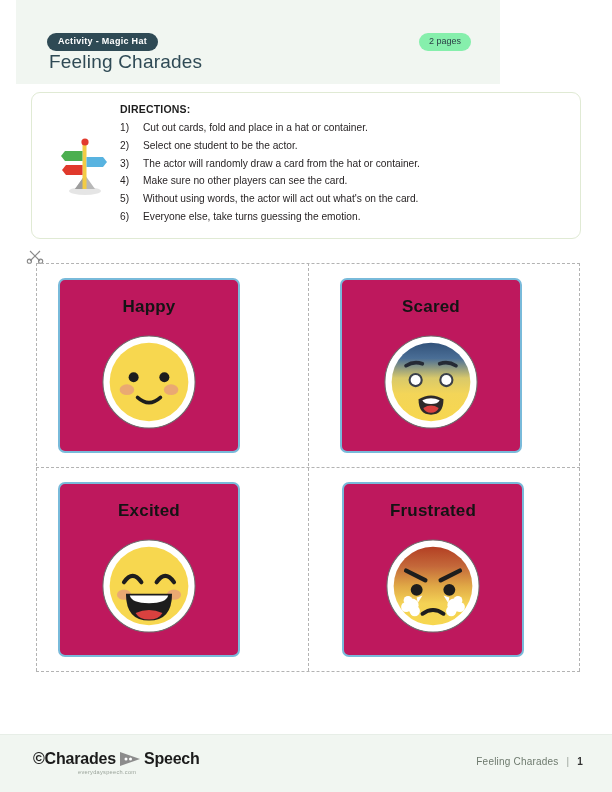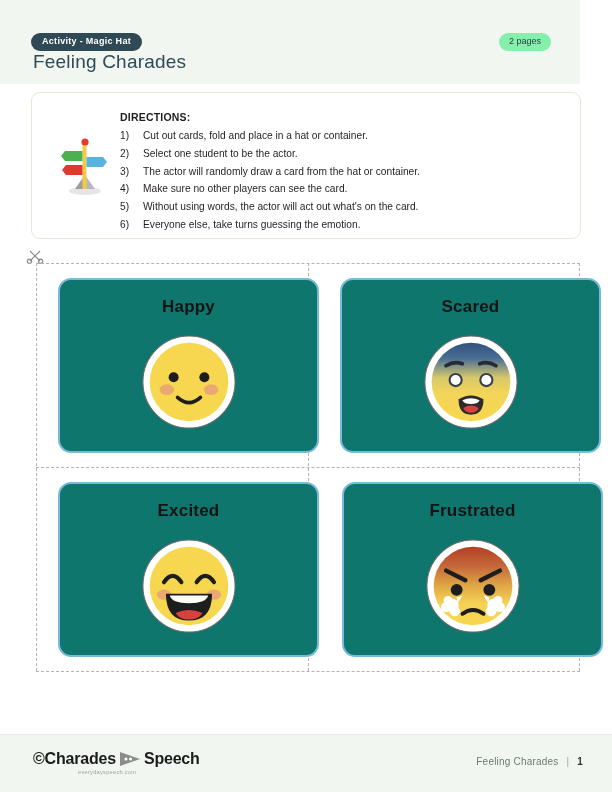--- a/index.html
+++ b/index.html
@@ -13,22 +13,22 @@
   }
   .page {
     position: relative;
     width: 612px; height: 792px;
     background: #ffffff;
     overflow: hidden;
   }
 
   
   .header {
-    position: absolute; left: 0; top: 0;
-    width: 580px; height: 84px;
+    position: absolute; left: 16px; top: 0;
+    width: 484px; height: 84px;
     background: #f1f6f1;
   }
   .badge-activity {
     position: absolute; left: 31px; top: 33px;
     background: #2f4a55;
     color: #ffffff;
     font-size: 9px;
     font-weight: bold;
     letter-spacing: 0.3px;
     padding: 4px 11px 5px 11px;
@@ -59,21 +59,21 @@
     width: 550px; height: 147px;
     border: 1.4px solid #e0ead4;
     border-radius: 9px;
     background: #ffffff;
   }
   .signpost {
     position: absolute; left: 27px; top: 42px;
     width: 52px; height: 62px;
   }
   .dir-body {
-    position: absolute; left: 88px; top: 18px;
+    position: absolute; left: 88px; top: 10px;
     right: 14px;
   }
   .dir-heading {
     font-size: 10.5px;
     font-weight: bold;
     color: #1d1d1d;
     letter-spacing: 0.2px;
     margin-bottom: 8px;
   }
   .dir-list { list-style: none; margin: 0; padding: 0; }
@@ -104,24 +104,24 @@
     width: 0;
   }
   .scissors {
     position: absolute;
     left: -10px; top: -16px;
     width: 18px; height: 18px;
   }
 
   .card {
     position: absolute;
-    width: 261px; height: 175px;
+    width: 182px; height: 175px;
     border: 2.3px solid #79bada;
-    border-radius: 13px;
-    background: #0f766e;
+    border-radius: 7px;
+    background: #be185d;
   }
   .card-label {
     position: absolute; top: 17px; left: 0; right: 0;
     text-align: center;
     font-size: 17px;
     font-weight: bold;
     color: #141414;
     letter-spacing: 0.2px;
   }
   .card-face {

